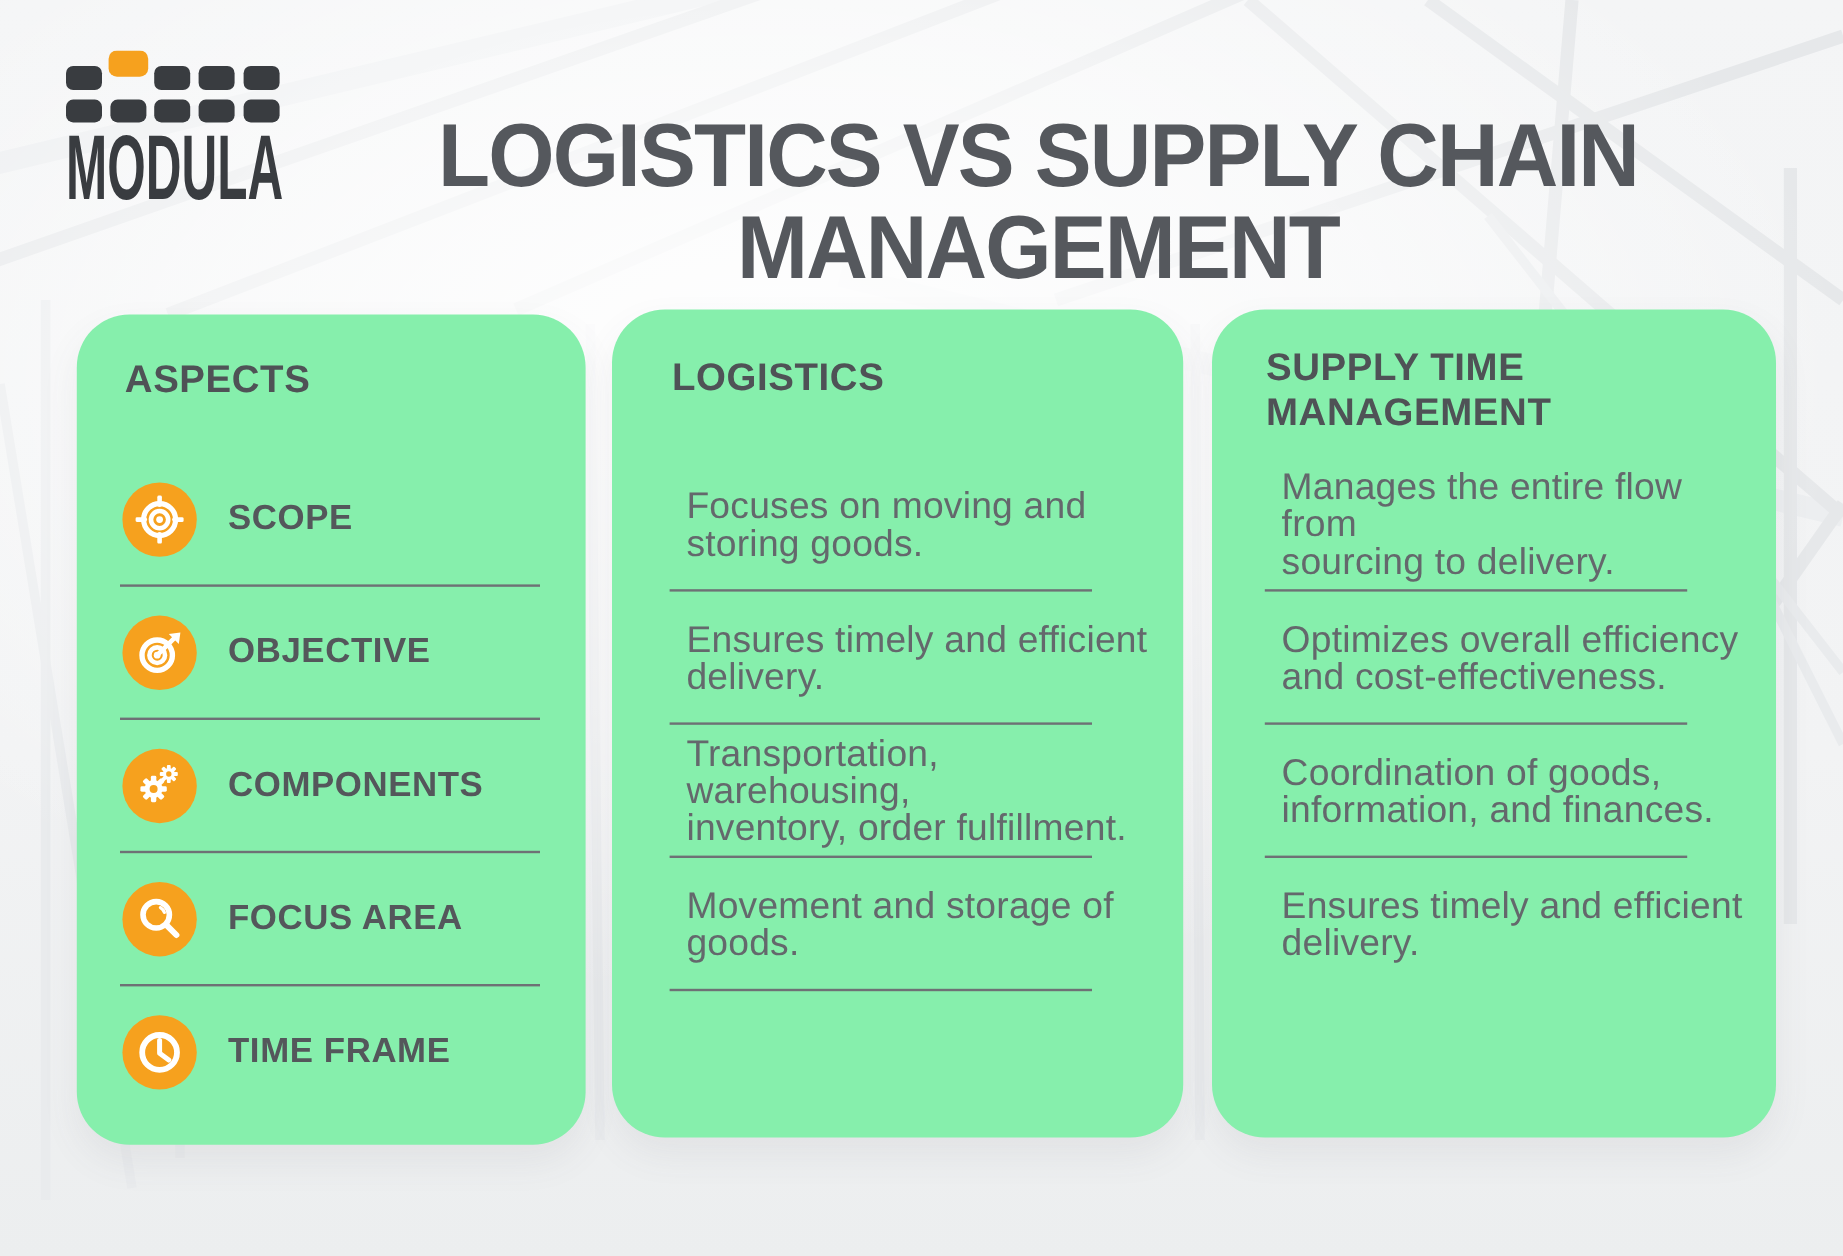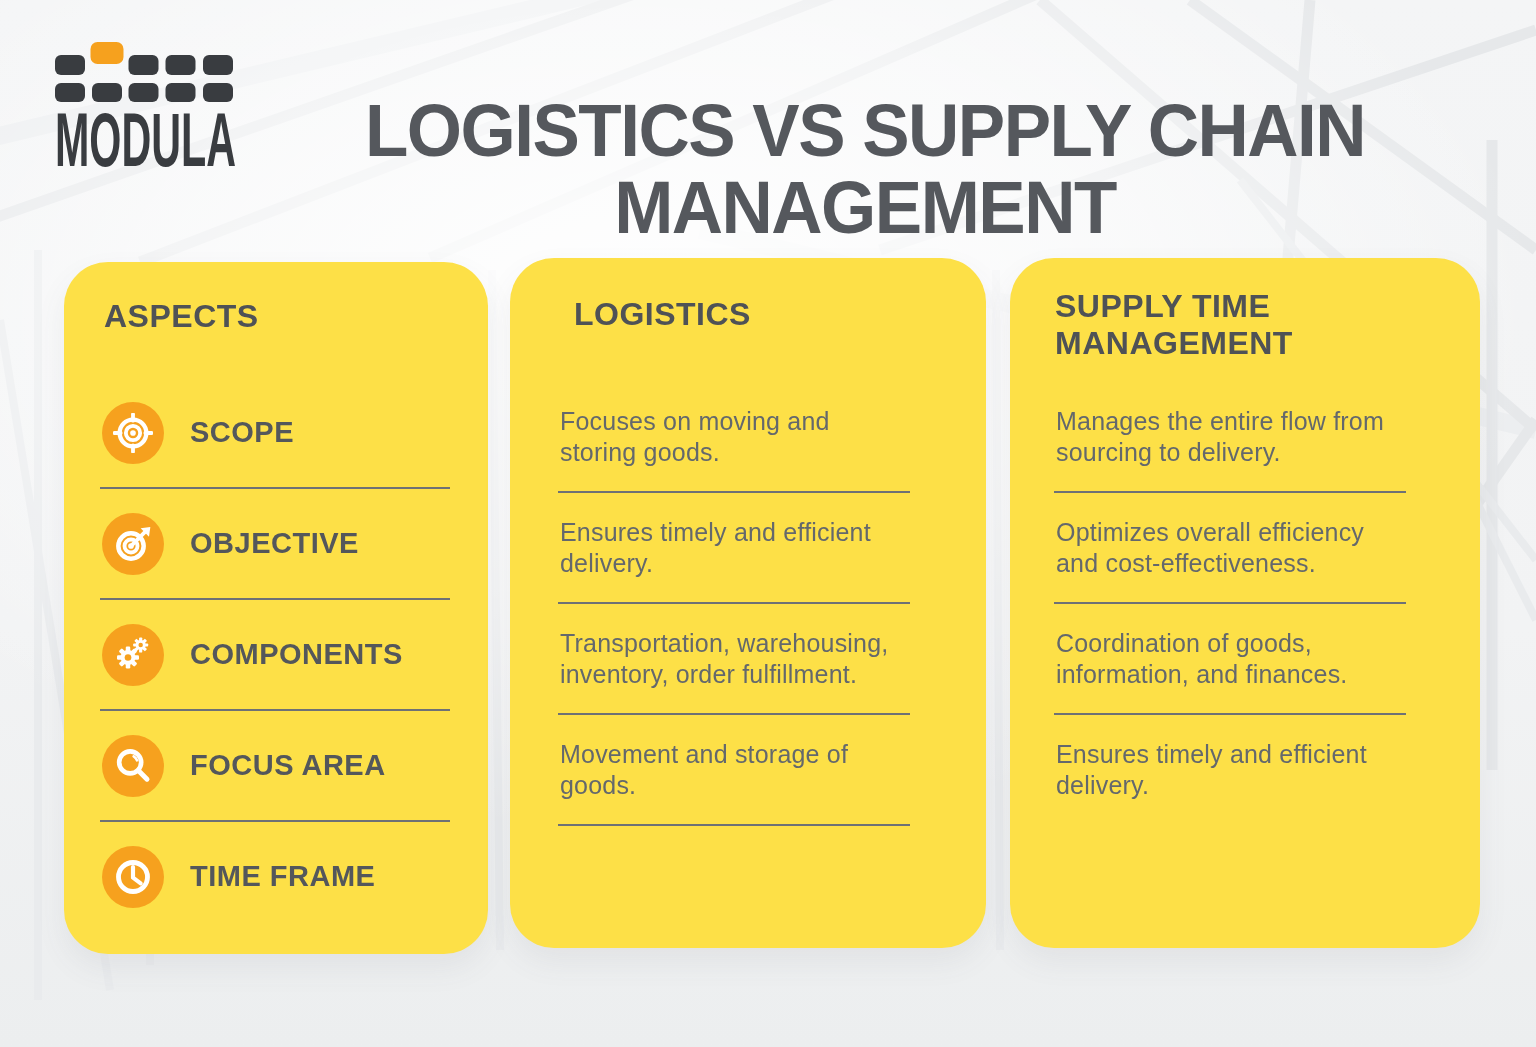--- a/index.html
+++ b/index.html
@@ -17,34 +17,34 @@
   
   #logo{position:absolute;left:55px;top:42px;z-index:3;}
   #title{
     position:absolute;left:250px;top:44px;width:1230px;z-index:3;
     text-align:center;color:#55585d;font-weight:700;
     font-size:71px;line-height:73px;letter-spacing:-1.5px;
     transform:scaleY(1.05);transform-origin:top center;
   }
   
   .card{
-    position:absolute;background:#fde047;border-radius:44px;z-index:2;
+    position:absolute;background:#86efac;border-radius:44px;z-index:2;
     box-shadow:0 14px 30px rgba(90,95,100,0.08);
     text-decoration:underline;
   }
   #card-aspects  {left:64px;  top:262px; width:424px; height:692px;}
   #card-logistics{left:510px; top:258px; width:476px; height:690px;}
   #card-scm      {left:1010px;top:258px; width:470px; height:690px;}
 
   .card h2{
     margin:0;color:#4f5256;font-weight:700;letter-spacing:0.5px;
     font-size:32px;line-height:37px;white-space:pre-line;
   }
   #card-aspects  h2{position:absolute;left:40px;top:36px;}
-  #card-logistics h2{position:absolute;left:64px;top:38px;}
+  #card-logistics h2{position:absolute;left:50px;top:38px;}
   #card-scm      h2{position:absolute;left:45px;top:30px;}
 
   .rows{position:absolute;left:0;right:0;}
   #card-aspects   .rows{top:115px;}
   #card-logistics .rows, #card-scm .rows{top:123px;}
 
   .row{height:111px;position:relative;display:flex;align-items:center;}
   .row.has-divider::after{
     content:"";position:absolute;bottom:-1px;height:0;
     border-top:2px solid #6e7175;
@@ -60,21 +60,21 @@
     flex:0 0 62px;display:flex;align-items:center;justify-content:center;
     margin-right:26px;
   }
   .aspect-label{
     color:#54575b;font-weight:700;font-size:29px;letter-spacing:0.5px;
   }
   
   #card-logistics .row{padding-left:50px;}
   #card-scm       .row{padding-left:46px;}
   .cell-text{
-    margin:0;color:#64686c;font-size:25px;line-height:31px;
+    margin:12px;color:#64686c;font-size:31px;line-height:31px;
     letter-spacing:0.2px;white-space:pre-line;max-width:390px;
   }
 </style>
 </head>
 <body>
 
 <svg id="bg-truss" width="1536" height="1047" viewBox="0 0 1536 1047">
   <g stroke="#eceef0" stroke-width="18" fill="none">
     <line x1="-60" y1="150" x2="820" y2="-60"></line>
     <line x1="700" y1="230" x2="1536" y2="430"></line>

